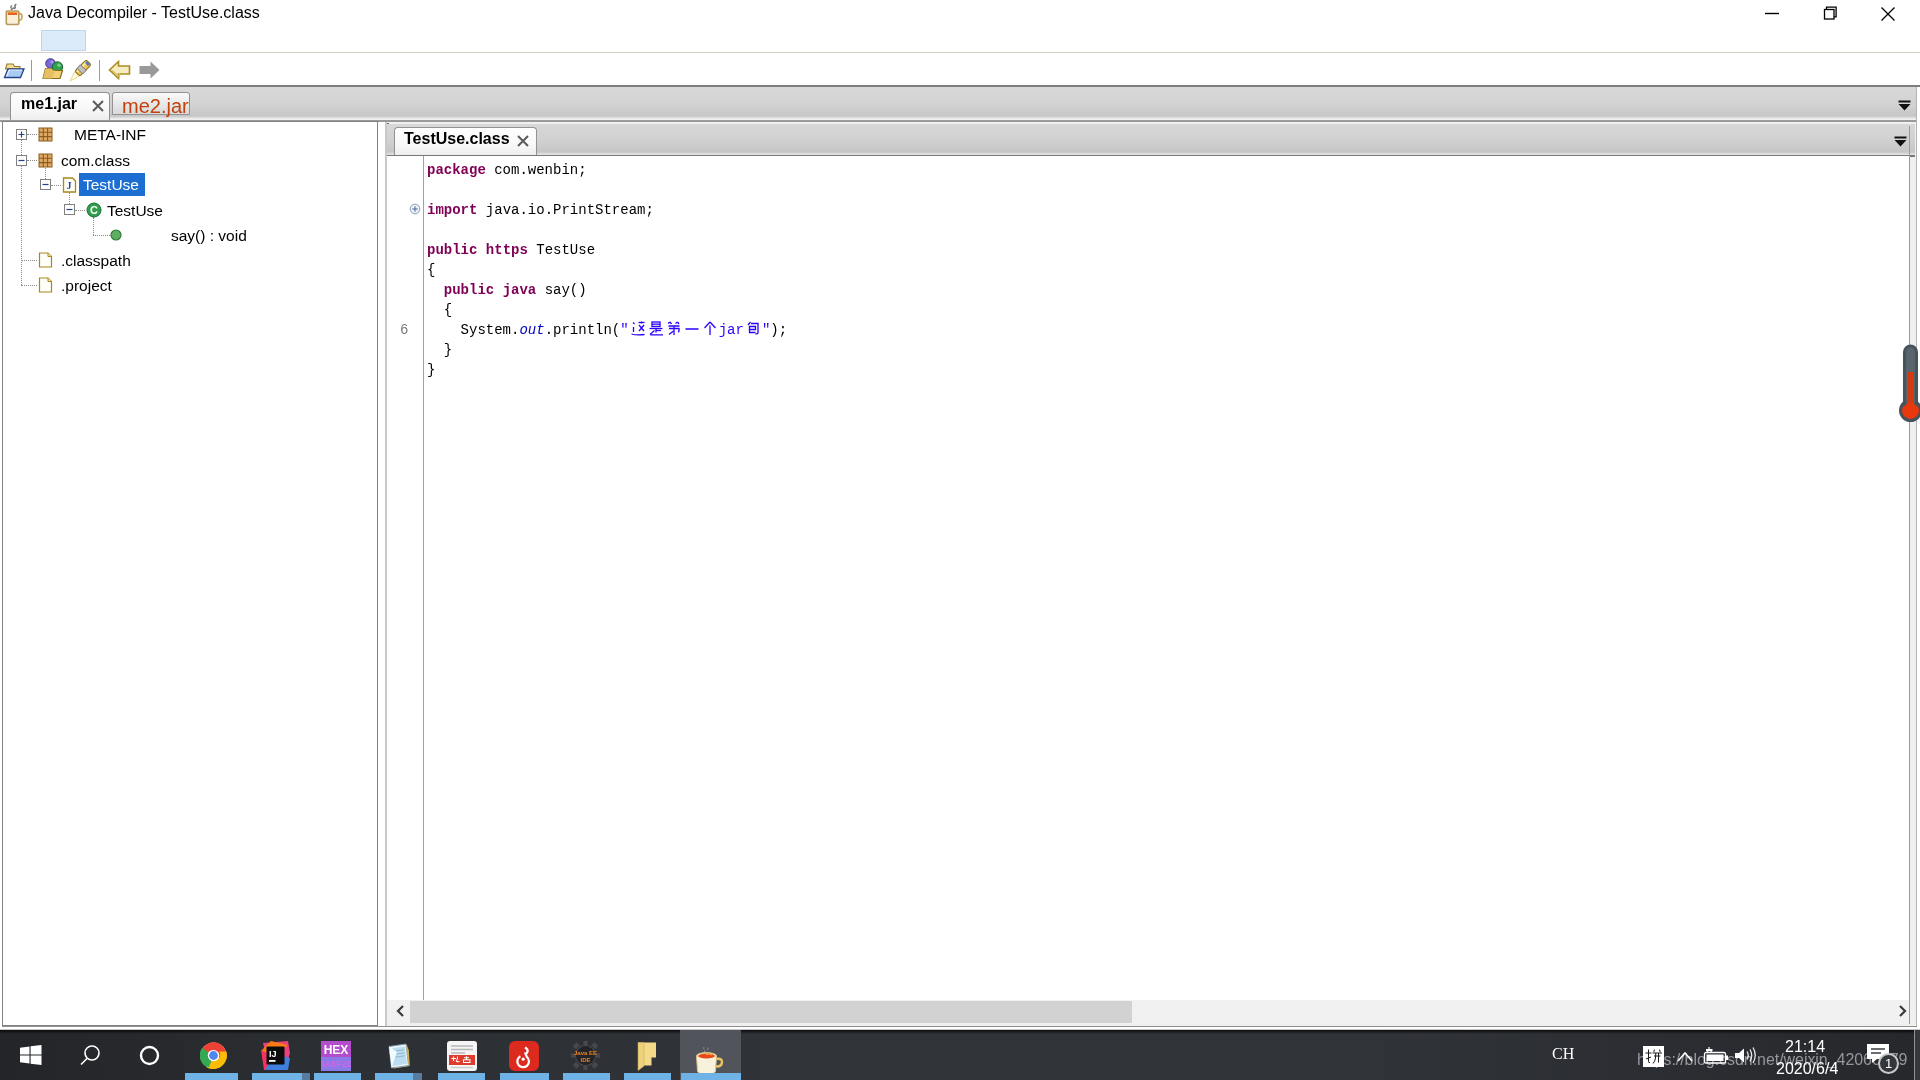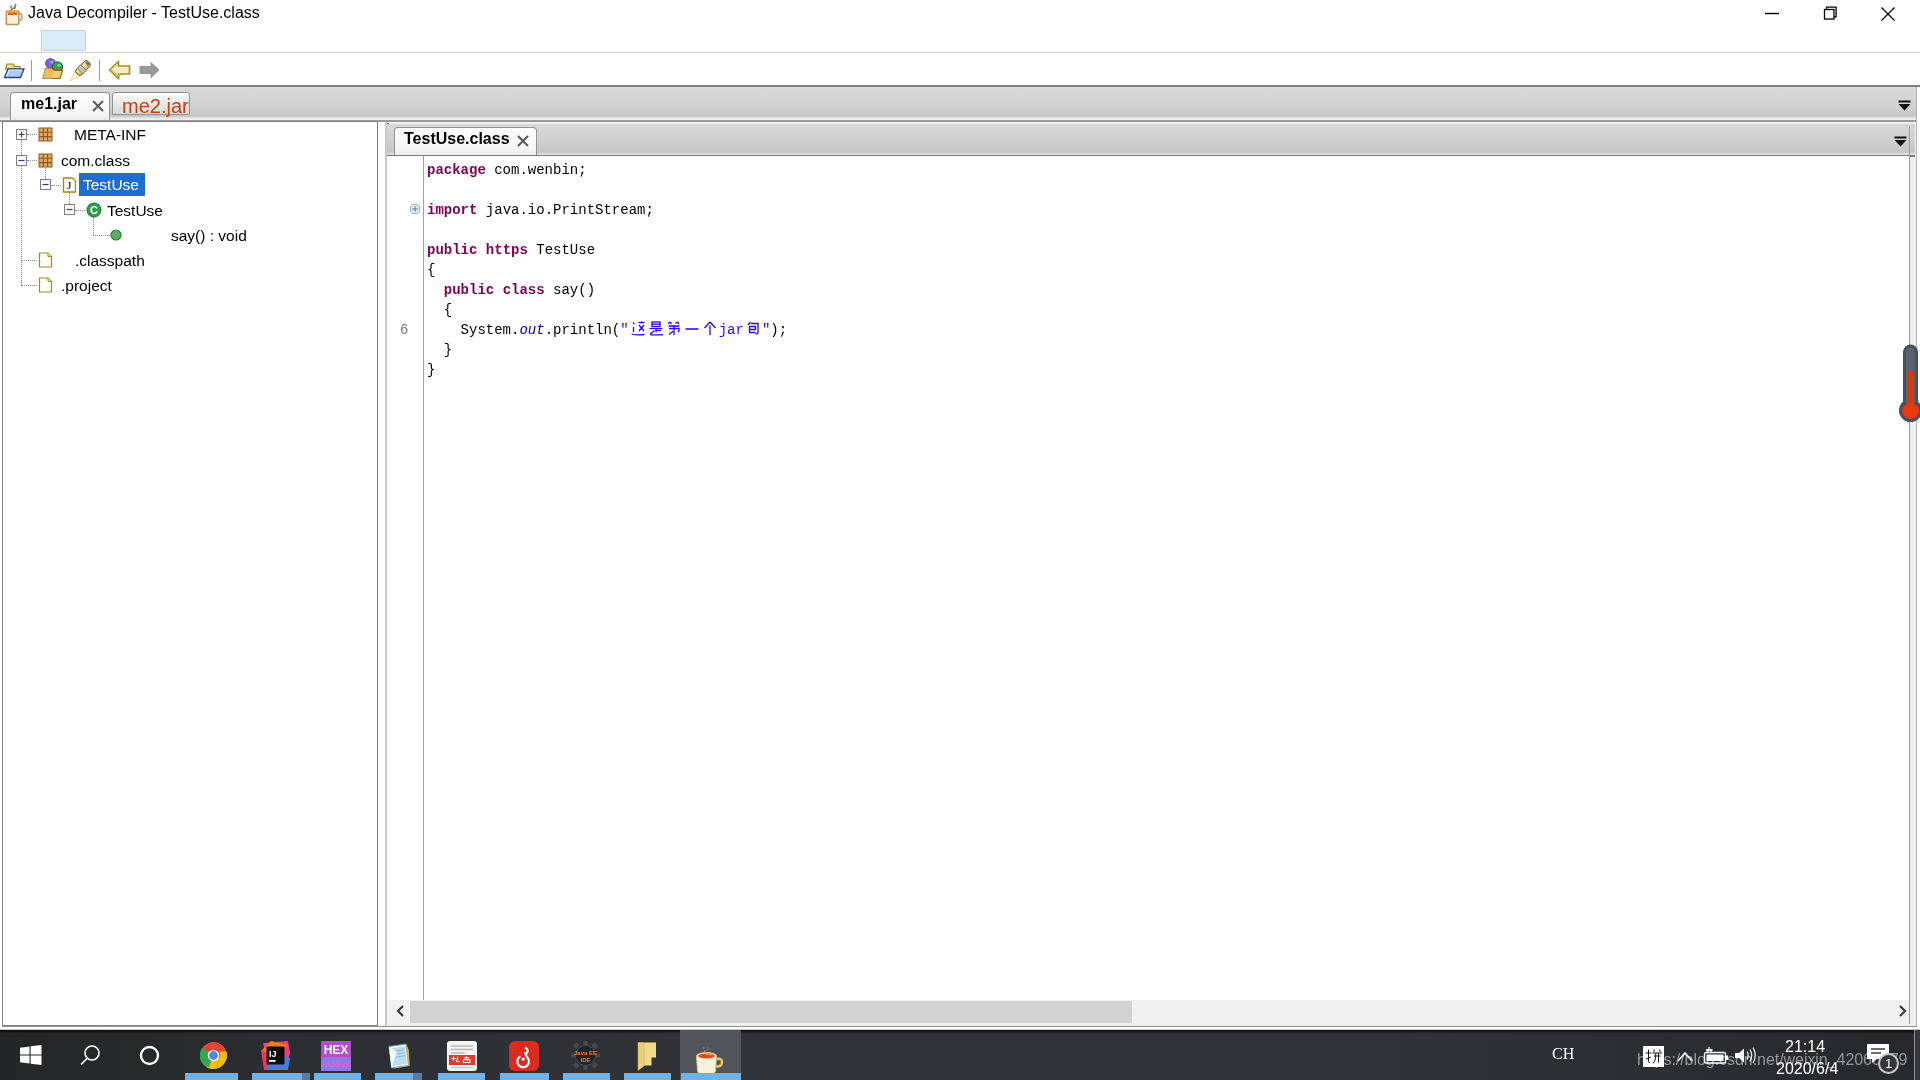--- a/index.html
+++ b/index.html
@@ -150,21 +150,21 @@
       <path d="M10 1 v3.5 h3.5" fill="#f0e6c0" stroke="#a8871e" stroke-width="1"></path>
     </svg>
 
     <div class="abs" style="left:77px;top:52px;width:66px;height:23px;background:#1c6ed2;"></div>
 
     <div class="abs" style="left:72px;top:5px;">META-INF</div>
     <div class="abs" style="left:59px;top:31px;">com.class</div>
     <div class="abs" style="left:81px;top:55px;color:#fff;">TestUse</div>
     <div class="abs" style="left:105px;top:81px;">TestUse</div>
     <div class="abs" style="left:128px;top:106px;margin-left:41px;">say() : void</div>
-    <div class="abs" style="left:59px;top:131px;margin-left:14px;">.classpath</div>
+    <div class="abs" style="left:59px;top:131px;">.classpath</div>
     <div class="abs" style="left:59px;top:156px;">.project</div>
   </div>
 
   <div class="abs" style="left:385px;top:122px;width:1532px;height:904px;background:#f0f0f0;border-left:2px solid #c9c9c9;"></div>
   <div class="abs" style="left:387px;top:123px;width:2px;height:901px;background:#686868;"></div>
   <div class="abs" style="left:387px;top:124px;width:1528px;height:31px;background:linear-gradient(180deg,#d8d8d8 0,#d0d0d0 55%,#c6c6c6 90%,#e8e8e8 100%);"></div>
 
   <div class="abs" style="left:394px;top:127px;width:143px;height:28px;background:linear-gradient(180deg,#ffffff 0,#f6f6f6 70%,#ededed 100%);border:1px solid #929292;border-bottom:none;border-radius:4px 4px 0 0;"></div>
   <div class="abs" style="left:404px;top:130px;font-size:16px;font-weight:bold;color:#000;">TestUse.class</div>
   <svg class="abs" style="left:515px;top:133px" width="16" height="16" viewBox="0 0 16 16">
@@ -183,21 +183,21 @@
       .cl { position:absolute; left:40px; white-space:pre; color:#000; height:20px; line-height:20px; }
       .kw { color:#7f0055; font-weight:bold; }
       .st { color:#2a00ff; }
       .fd { color:#0000c0; font-style:italic; }
       .cjk { display:inline-block; vertical-align:-2px; }
     </style>
     <div class="cl" style="top:4px"><span class="kw">package</span> com.wenbin;</div>
     <div class="cl" style="top:44px"><span class="kw">import</span> java.io.PrintStream;</div>
     <div class="cl" style="top:84px"><span class="kw">public</span> <span class="kw">https</span> TestUse</div>
     <div class="cl" style="top:104px">{</div>
-    <div class="cl" style="top:124px">  <span class="kw">public</span> <span class="kw">class</span> say()</div>
+    <div class="cl" style="top:124px">  <span class="kw">public</span> <span class="kw">java</span> say()</div>
     <div class="cl" style="top:144px">  {</div>
     <div class="cl" style="top:164px">    System.<span class="fd">out</span>.println(<span class="st">"<svg class="cjk" width="18" height="15" viewBox="0 0 17 15">
             <g stroke="#2a00ff" stroke-width="1.3" fill="none">
               <path d="M9 1.5 h6"></path>
               <path d="M12 0.5 v2"></path>
               <path d="M9.5 4 l5 6 M14.5 4 l-5 6"></path>
               <path d="M3.5 1.5 l1.5 1.5"></path>
               <path d="M4 6 v5"></path>
               <path d="M2 13 q5 1.5 13 0.5"></path>
             </g>

